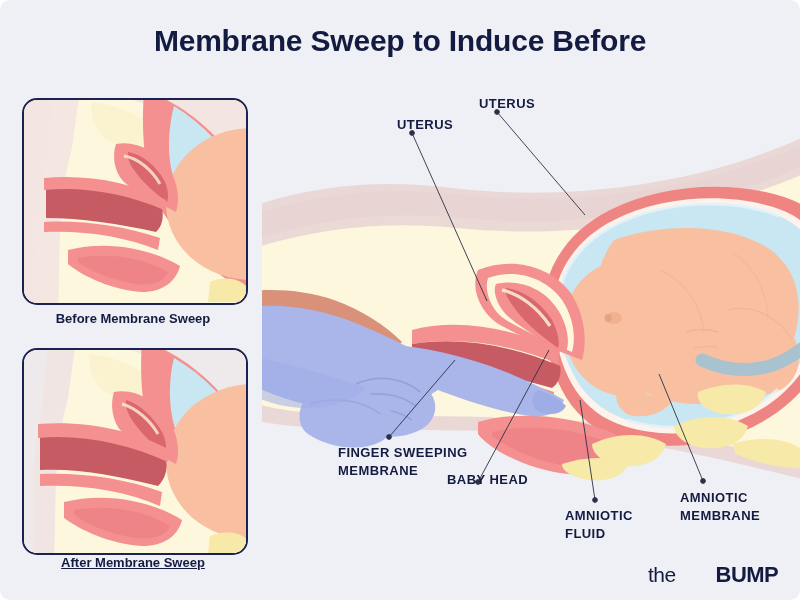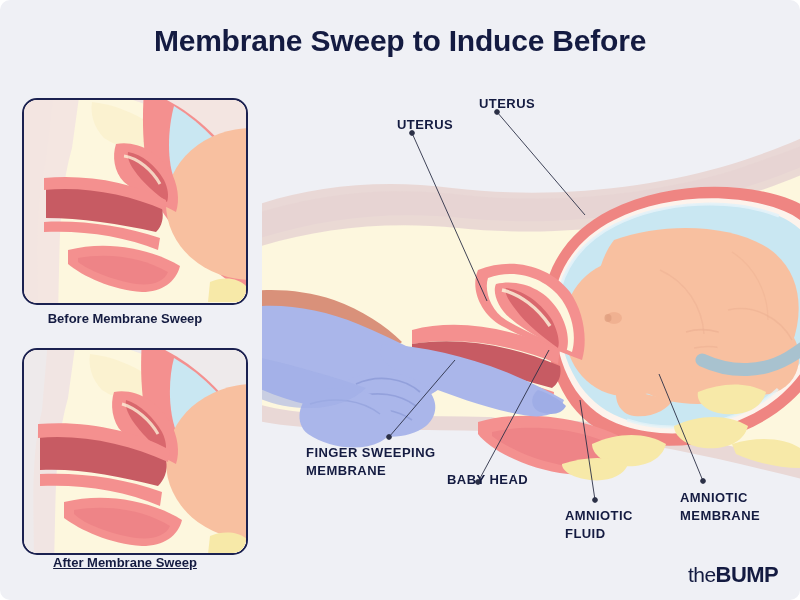--- a/index.html
+++ b/index.html
@@ -29,21 +29,21 @@
     position:absolute;left:22px;width:222px;height:203px;
     border:2px solid #1b2150;
     border-radius:15px;
     overflow:hidden;
     background:#f3e3de;
   }
   #inset-before{top:98px;}
   #inset-after{top:348px;}
   .inset svg{display:block;width:100%;height:100%;}
   .caption{
-    position:absolute;left:14px;width:222px;
+    position:absolute;left:22px;width:222px;
     text-align:center;
     font-size:13px;font-weight:bold;color:#141b41;
   }
   #caption-before{top:311px;}
   #caption-after{top:555px;text-decoration:underline;}
 
   
   #main-illustration{
     position:absolute;left:262px;top:92px;width:538px;height:420px;
   }
@@ -51,32 +51,33 @@
 
   
   .label{
     position:absolute;
     font-size:13px;font-weight:bold;color:#141b41;
     letter-spacing:0.45px;line-height:1.35;
     white-space:pre-line;
   }
   #label-vagina{left:397px;top:116px;}
   #label-uterus{left:479px;top:95px;}
-  #label-finger{left:306px;top:444px;}
+  #label-finger{left:338px;top:444px;}
   #label-babyhead{left:447px;top:471px;}
   #label-fluid{left:565px;top:507px;}
   #label-membrane{left:680px;top:489px;}
 
   #leaders{position:absolute;left:0;top:0;width:800px;height:600px;pointer-events:none;}
 
   
   #logo{
     position:absolute;right:22px;bottom:12px;
     display:flex;align-items:baseline;
     color:#141b41;
+    gap:40px;
   }
   #logo .lt{font-size:21px;font-weight:normal;letter-spacing:-0.5px;}
   #logo .lb{font-size:22px;font-weight:bold;letter-spacing:-0.6px;}
 </style>
 </head>
 <body>
 
 <div id="stage">
 
   <div id="title">Membrane Sweep to Induce Before</div>

